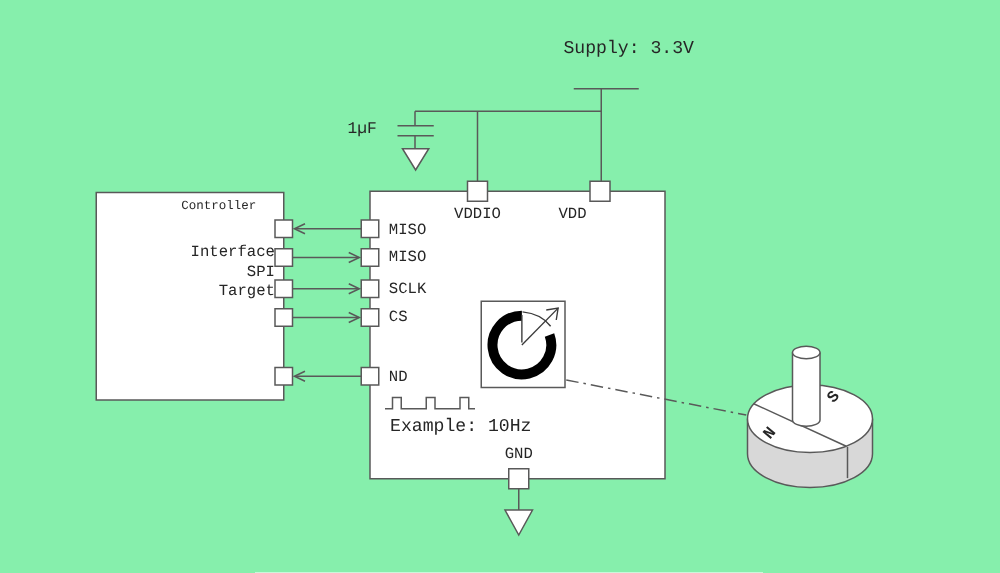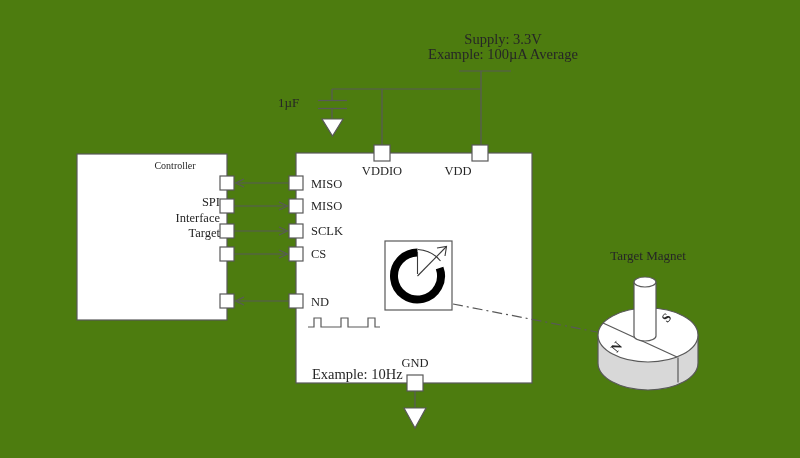--- a/index.html
+++ b/index.html
@@ -1,29 +1,29 @@
 <!DOCTYPE html>
 <html><head>
 <meta charset="utf-8">
 <style>
   html,body{margin:0;padding:0;background:#fff;}
   #stage{
-    position:relative;width:800px;height:458px;background:#4d7c0f;overflow:hidden;
-    font-family:Liberation Serif, serif;color:#262626;
+    position:relative;width:800px;height:458px;background:#86efac;overflow:hidden;
+    font-family:Liberation Mono, monospace;color:#262626;
   }
   #stage svg{position:absolute;left:0;top:0;}
   .t{position:absolute;white-space:nowrap;color:#262626;}
   .supply-line{left:380px;width:246px;text-align:center;font-size:14.5px;}
   .cap-label{left:278px;width:39px;top:95px;font-size:13px;}
   .controller-title{left:110px;width:130px;top:160px;text-align:center;font-size:10px;}
   .spi-block{left:118px;width:102px;top:195px;text-align:right;font-size:12.5px;line-height:15.6px;}
   .pin-label{left:311px;font-size:12.5px;}
   .top-pin-label{width:60px;text-align:center;top:164px;font-size:12.5px;}
   .gnd-label{left:385px;width:60px;text-align:center;top:356px;font-size:12.5px;}
-  .nd-note{left:312px;top:334px;font-size:14.5px;margin-top:32px;}
+  .nd-note{left:312px;top:334px;font-size:14.5px;}
   .magnet-title{left:598px;width:100px;text-align:center;top:248px;font-size:13px;}
   .pole{font-size:13px;font-weight:bold;transform-origin:center;}
 </style>
 </head>
 <body>
 
 <div id="stage">
 
   <svg width="800" height="458" viewBox="0 0 800 458">
     <g stroke="#595959" stroke-width="1.2" fill="none">
@@ -102,40 +102,38 @@
         <ellipse cx="648" cy="335" rx="50" ry="27" fill="#ffffff"></ellipse>
         <path d="M603,323 L677,357"></path>
         <path d="M678,357.5 V382.5"></path>
         <path d="M634,282 V336 A11,5 0 0 0 656,336 V282" fill="#ffffff"></path>
         <ellipse cx="645" cy="282" rx="11" ry="5" fill="#ffffff"></ellipse>
       </g>
     </g>
   </svg>
 
   <div class="t supply-line" style="top:31px;">Supply: 3.3V</div>
-  <div class="t supply-line" style="top:46px;">Example: 100µA Average</div>
 
   <div class="t cap-label">1µF</div>
 
   <div class="t controller-title">Controller</div>
   <div class="t spi-block">
+    <div>Interface</div>
     <div>SPI</div>
-    <div>Interface</div>
     <div>Target</div>
   </div>
 
   <div class="t pin-label" style="top:177px;">MISO</div>
   <div class="t pin-label" style="top:199px;">MISO</div>
   <div class="t pin-label" style="top:224px;text-align:right;">SCLK</div>
   <div class="t pin-label" style="top:247px;">CS</div>
   <div class="t pin-label" style="top:295px;">ND</div>
 
   <div class="t top-pin-label" style="left:352px;">VDDIO</div>
   <div class="t top-pin-label" style="left:428px;">VDD</div>
 
   <div class="t nd-note">Example: 10Hz</div>
   <div class="t gnd-label">GND</div>
 
-  <div class="t magnet-title">Target Magnet</div>
   <div class="t pole" style="left:612px;top:339px;transform:rotate(-50deg);">N</div>
   <div class="t pole" style="left:663px;top:310px;transform:rotate(-48deg);">S</div>
 
 </div>
 
 </body></html>

